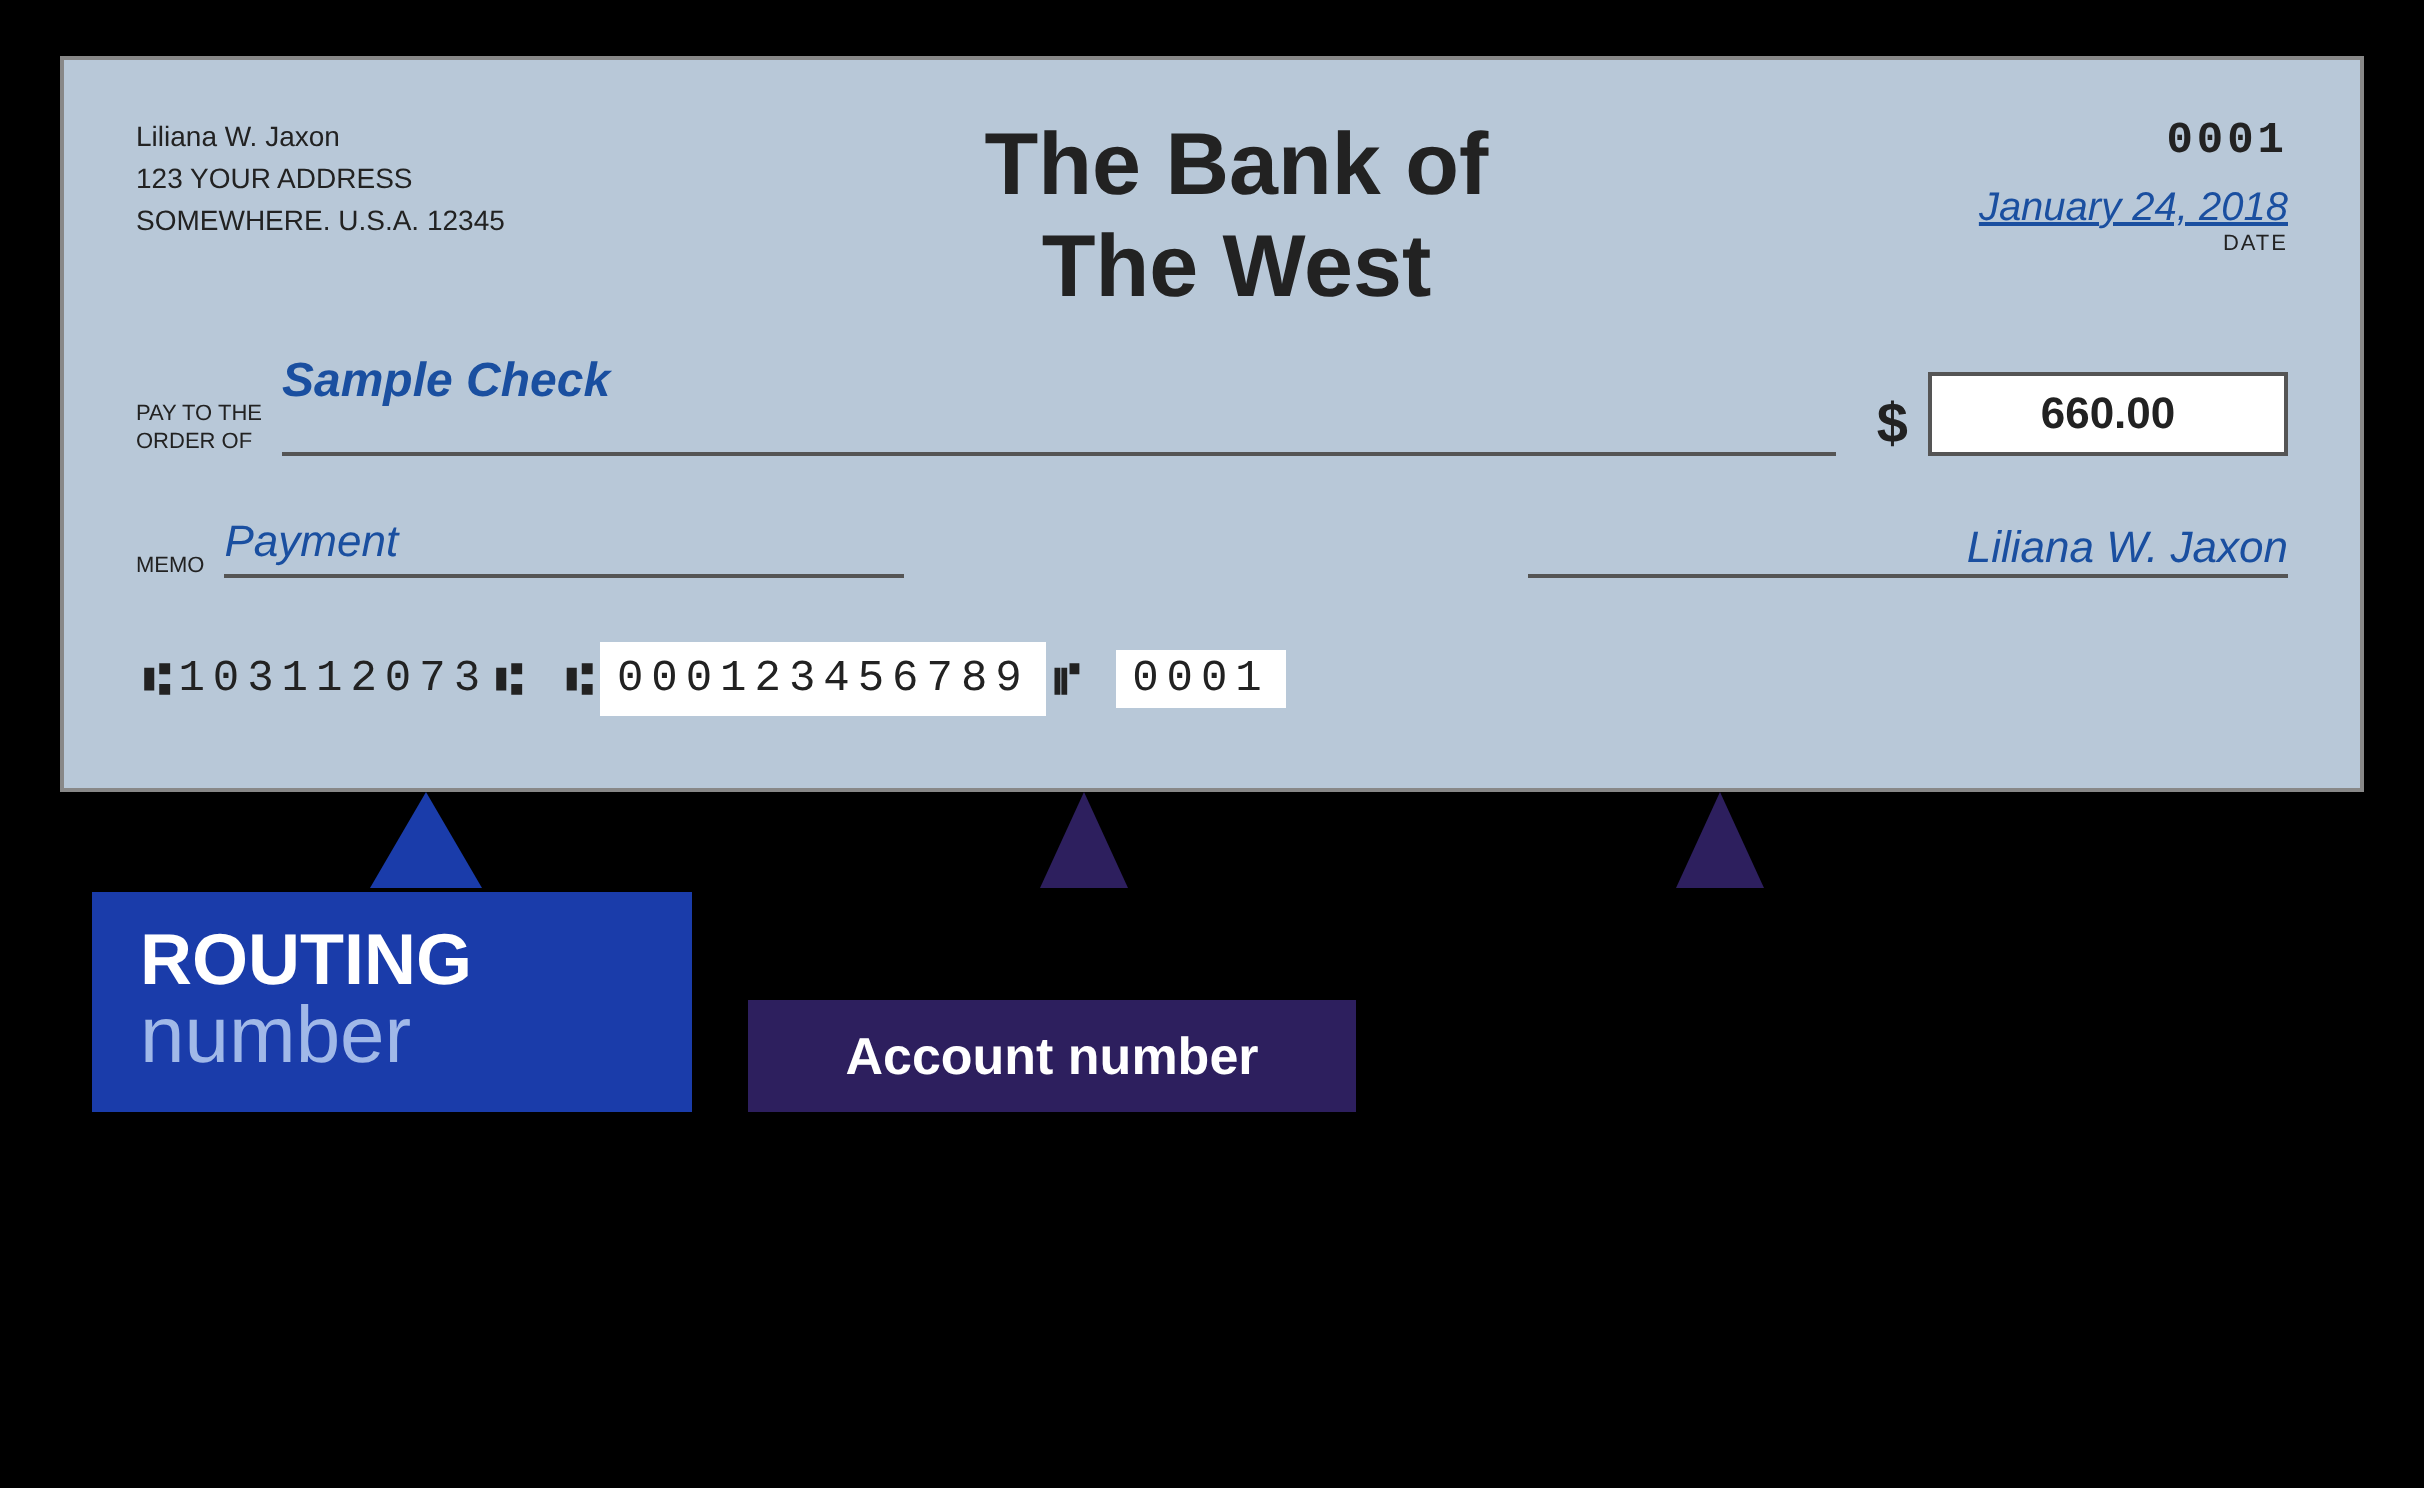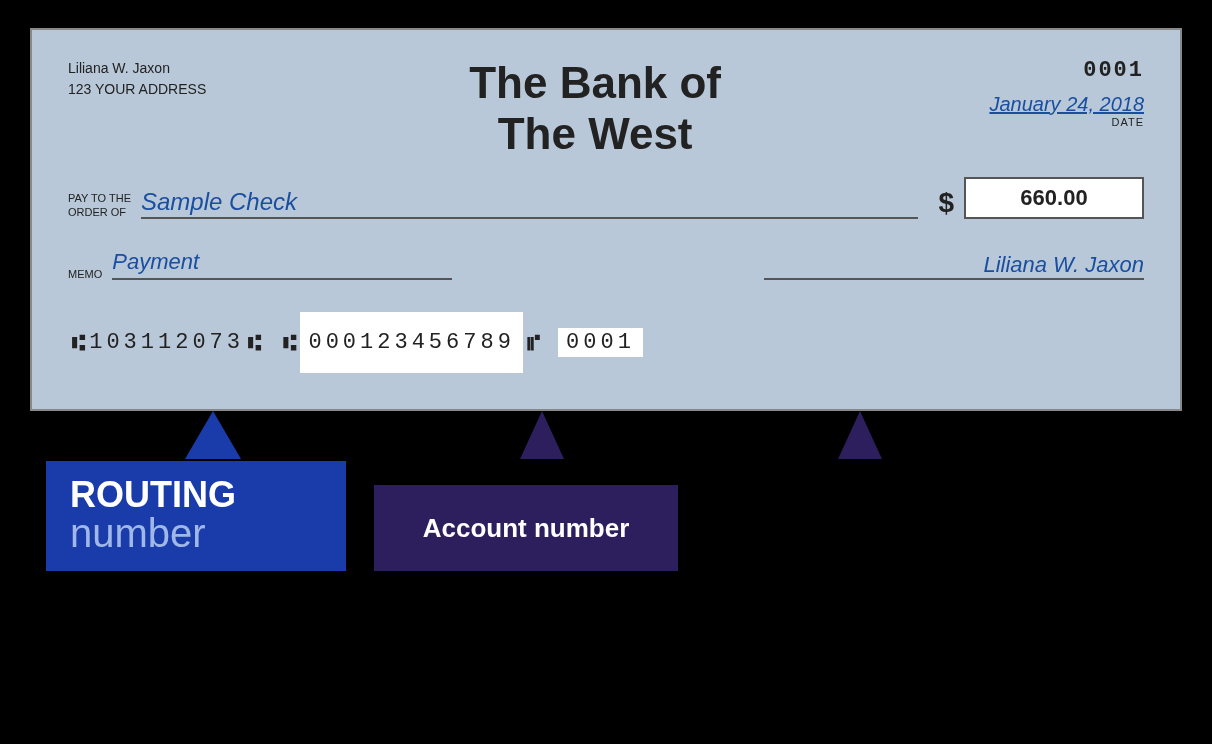--- a/index.html
+++ b/index.html
@@ -94,21 +94,22 @@
     .pay-to-label {
       font-size: 11px;
       color: #222;
       line-height: 1.3;
       white-space: nowrap;
     }
 
     .pay-to-line {
       flex: 1;
       border-bottom: 2px solid #555;
-      padding-bottom: 1px;
+      padding-bottom: 21px;
+      font-weight: bold;
     }
 
     .pay-to-name {
       font-size: 24px;
       color: #1a4fa0;
       font-style: italic;
     }
 
     .dollar-sign {
       font-size: 28px;
@@ -198,21 +199,21 @@
     .micr-symbol {
       font-size: 22px;
       color: #222;
       font-weight: bold;
       margin: 0 4px;
     }
 
     .micr-account-box {
       background: #fff;
       border: none;
-      padding: 18px 8px;
+      padding: 6px 8px;
     }
 
     .micr-check-box {
       background: #fff;
       border: none;
       padding: 2px 8px;
     }
 
     
     .bottom-labels {
@@ -279,21 +280,21 @@
       font-size: 40px;
       color: #a0b8e8;
       line-height: 1;
     }
 
     .account-label-box {
       position: absolute;
       left: 344px;
       bottom: 0;
       width: 304px;
-      height: 86px;
+      height: 56px;
       background: #2d1f5e;
       display: flex;
       align-items: center;
       justify-content: center;
     }
 
     .account-label-text {
       font-size: 26px;
       font-weight: bold;
       color: #fff;
@@ -344,20 +345,21 @@
   </style>
 </head>
 <body>
 
 <div class="check-wrapper">
 
   <div class="check-top">
     <div class="check-address">
       <div>Liliana W. Jaxon</div>
       <div>123 YOUR ADDRESS</div>
+      <div>SOMEWHERE. U.S.A. 12345</div>
     </div>
 
     <div class="check-bank-name">
       <span>The Bank of</span><br>
       <span>The West</span>
     </div>
 
     <div class="check-top-right">
       <div class="check-number-top">0001</div>
       <div class="check-date-area">

